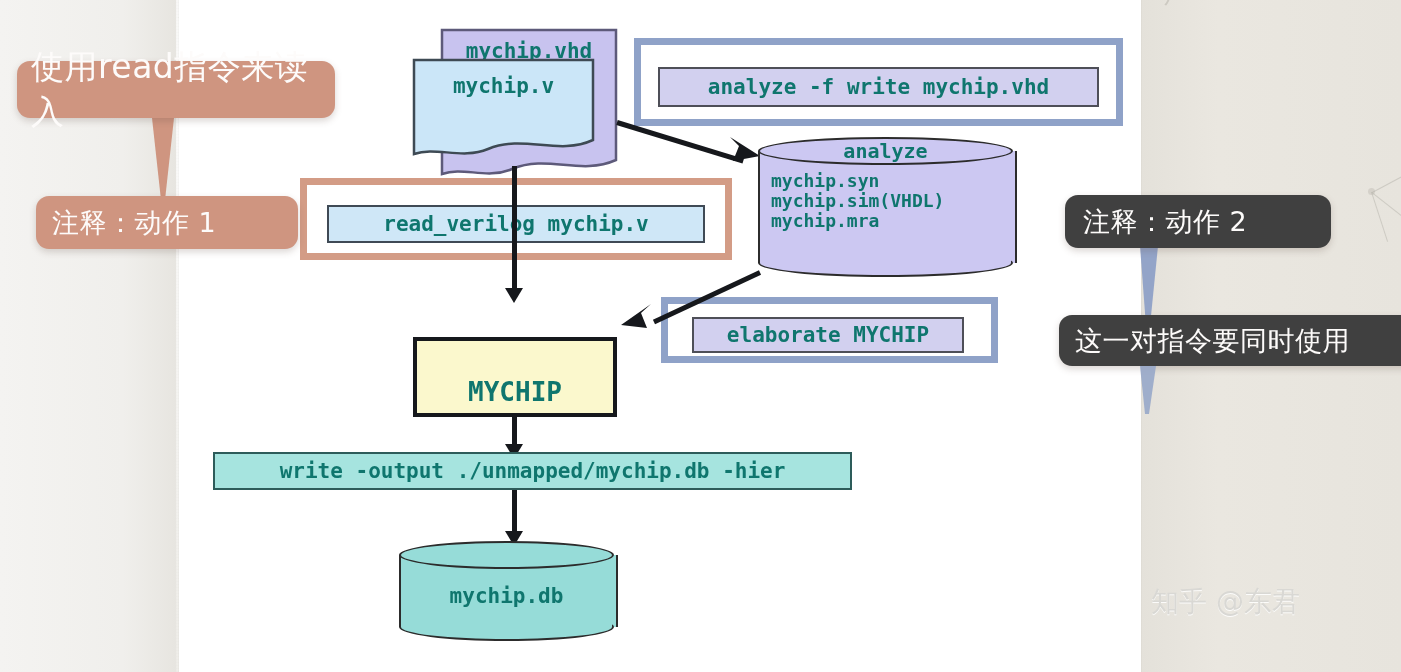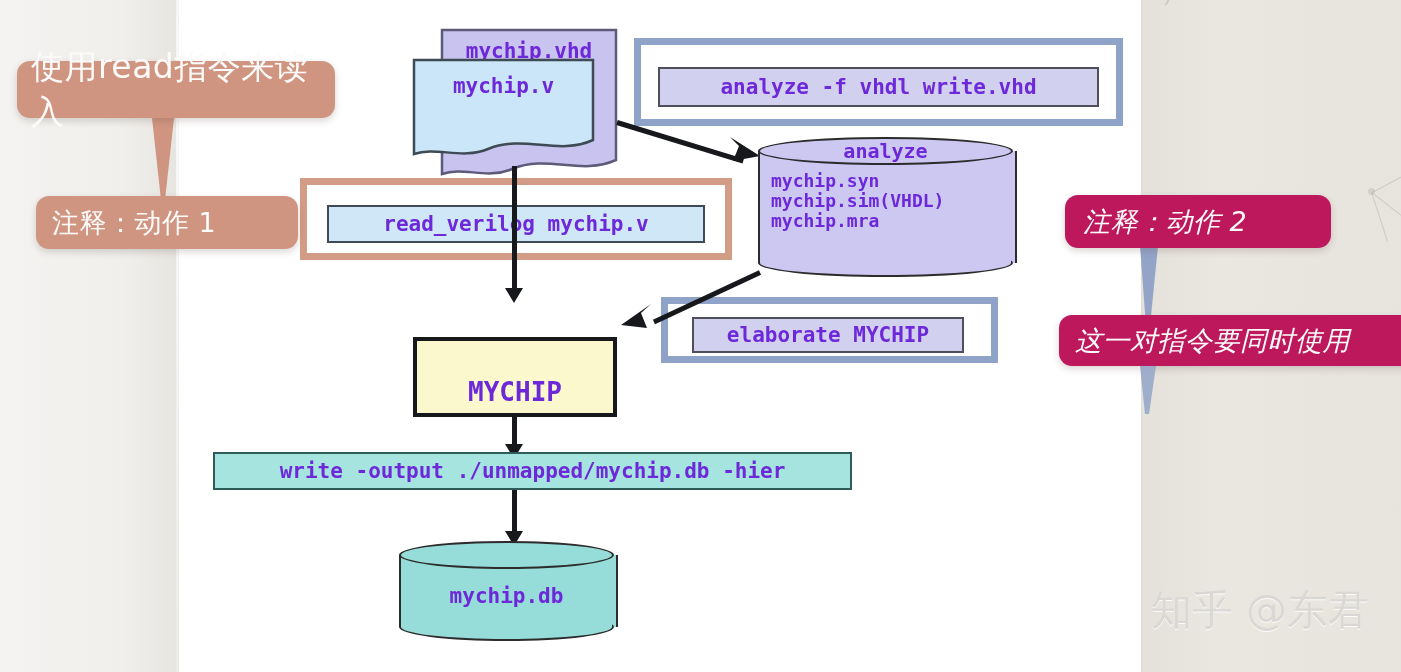--- a/index.html
+++ b/index.html
@@ -46,21 +46,21 @@
 
   
   .canvas{
     position:absolute;left:179px;top:0;width:962px;height:672px;background:#ffffff;
     box-shadow:0 0 0 1px rgba(0,0,0,.02);
   }
 
   
   .layer{position:absolute;left:0;top:0;width:1401px;height:672px;}
 
-  .mono{font-family:"DejaVu Sans Mono","Liberation Mono",monospace;font-weight:bold;color:#6d28d9;}
+  .mono{font-family:"DejaVu Sans Mono","Liberation Mono",monospace;font-weight:bold;color:#0f766e;}
 
   
   .doc{position:absolute;}
   .doc .docbody{position:absolute;left:0;top:0;width:100%;height:100%;}
   .doc .label{position:absolute;left:0;top:11px;width:100%;text-align:center;}
 
   
   .cyl{position:absolute;}
   .cyl .side{position:absolute;left:0;top:14px;width:100%;height:calc(100% - 28px);
     border-left:2px solid #2c2c2c;border-right:2px solid #2c2c2c;}
@@ -84,21 +84,21 @@
   .plainbox{position:absolute;box-sizing:border-box;}
 
   
   .callout{
     position:absolute;border-radius:13px;display:flex;align-items:center;
     color:#fdfbfa;letter-spacing:.5px;
     font-family:"DejaVu Sans","Liberation Sans",sans-serif;
     box-shadow:0 3px 7px rgba(90,70,60,.22);
   }
   .callout.salmon{background:#cf9580;}
-  .callout.blue{background:#be185d;font-style:italic;}
+  .callout.blue{background:#404040;}
 
   .watermark{
     position:absolute;color:#d9d8d4;
     font-family:"DejaVu Sans","Liberation Sans",sans-serif;
     text-shadow:0 1px 0 rgba(255,255,255,.85);
     white-space:nowrap;
   }
 </style>
 </head>
 <body>
@@ -129,21 +129,21 @@
 
     <div class="doc" style="left:412px;top:58px;width:183px;height:112px;">
       <svg class="docbody" viewBox="0 0 183 112" preserveAspectRatio="none">
         <path d="M2,2 L181,2 L181,82 C146,98 112,76 76,91 C50,102 24,88 2,96 Z" fill="#cbe6f8" stroke="#3e4a54" stroke-width="2.5"></path>
       </svg>
       <div class="label mono" style="font-size:21px;top:16px;">mychip.v</div>
     </div>
 
     <div class="cmdframe" style="left:634px;top:38px;width:489px;height:88px;border:7px solid #8fa2c8;">
       <div class="cmdinner mono" style="left:17px;top:22px;width:441px;height:40px;background:#d2d0ef;border:2px solid #4e4f58;font-size:21px;">
-        <span>analyze -f vhdl write.vhd</span>
+        <span>analyze -f write mychip.vhd</span>
       </div>
     </div>
 
     <div class="diag" style="left:617px;top:120px;width:132px;transform:rotate(17deg);"></div>
     <svg style="position:absolute;left:728px;top:137px;width:34px;height:32px;">
       <polygon points="2,0 32,19 5,24 11,9" fill="#16181c"></polygon>
     </svg>
 
     <div class="cyl" style="left:758px;top:137px;width:255px;height:140px;">
       <div class="side" style="background:#ccc8f2;"></div>
@@ -223,17 +223,17 @@
   </div>
 
   <div class="callout blue" style="left:1059px;top:315px;width:360px;height:51px;padding:0 16px;font-size:27px;">
     <span>这一对指令要同时使用</span>
   </div>
 
   <svg style="position:absolute;left:1136px;top:366px;width:24px;height:48px;">
     <polygon points="4,0 20,0 13,48 9,48" fill="#93a4c8" opacity="0.85"></polygon>
   </svg>
 
-  <div class="watermark" style="left:1151px;top:583px;font-size:41px;">
+  <div class="watermark" style="left:1151px;top:583px;font-size:28px;">
     <span>知乎 @东君</span>
   </div>
 
 </div>
 
 </body></html>

